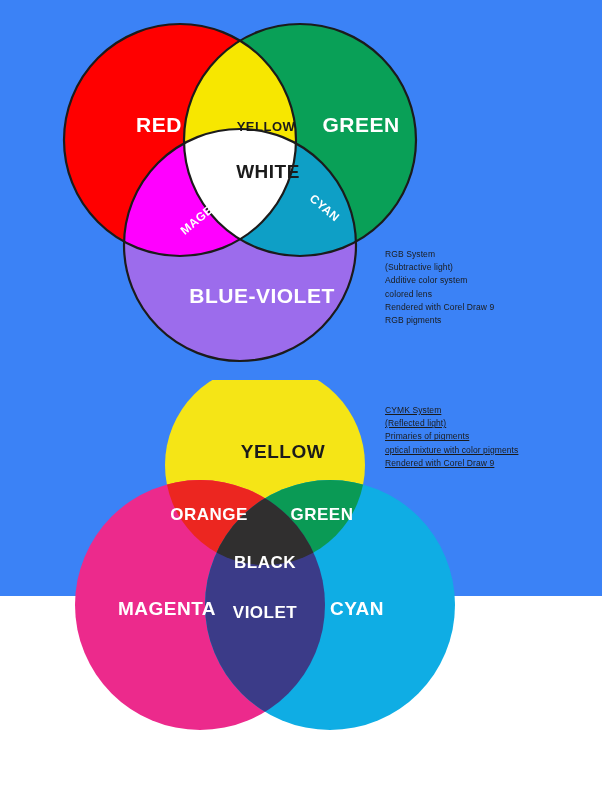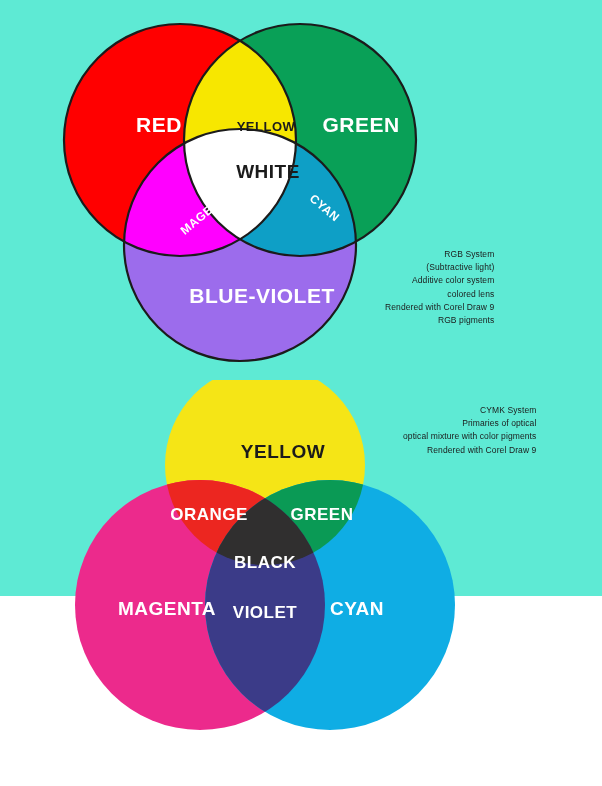--- a/index.html
+++ b/index.html
@@ -12,40 +12,39 @@
     height: 786px;
     position: relative;
     overflow: hidden;
     font-family: "Liberation Sans", sans-serif;
   }
   .page {
     position: absolute;
     left: 0; top: 0;
     width: 602px;
     height: 596px;
-    background: #5eead4;
+    background: #3b82f6;
   }
   .venn {
     position: absolute;
   }
   #rgb-venn { left: 0px; top: 0px; width: 602px; height: 380px; }
   #cmyk-venn { left: 0px; top: 380px; width: 602px; height: 406px; }
 
   .note-block {
     position: absolute;
     font-family: "Liberation Sans", sans-serif;
     font-size: 8.5px;
     line-height: 13.2px;
     color: #1b1b1b;
     white-space: nowrap;
     letter-spacing: 0.1px;
-    text-align: right;
   }
   #rgb-note { left: 385px; top: 248px; }
-  #cmyk-note { left: 403px; top: 404px; }
+  #cmyk-note { left: 385px; top: 404px; text-decoration: underline; }
   .note-line { display: block; }
 
   svg text {
     font-family: "Liberation Sans", sans-serif;
     font-weight: bold;
     letter-spacing: 0.5px;
   }
 </style>
 </head>
 <body>
@@ -147,18 +146,19 @@
     <text x="357" y="235" font-size="19" fill="#ffffff" text-anchor="middle">CYAN</text>
 
     <text x="209" y="140" font-size="17" fill="#ffffff" text-anchor="middle">ORANGE</text>
     <text x="322" y="140" font-size="17" fill="#ffffff" text-anchor="middle">GREEN</text>
     <text x="265" y="188" font-size="17" fill="#ffffff" text-anchor="middle">BLACK</text>
     <text x="265" y="238" font-size="17" fill="#ffffff" text-anchor="middle">VIOLET</text>
   </svg>
 
   <div class="note-block" id="cmyk-note">
     <span class="note-line">CYMK System</span>
-    <span class="note-line">Primaries of optical</span>
+    <span class="note-line">(Reflected light)</span>
+    <span class="note-line">Primaries of pigments</span>
     <span class="note-line">optical mixture with color pigments</span>
     <span class="note-line">Rendered with Corel Draw 9</span>
   </div>
 
 </div>
 
 </body></html>

